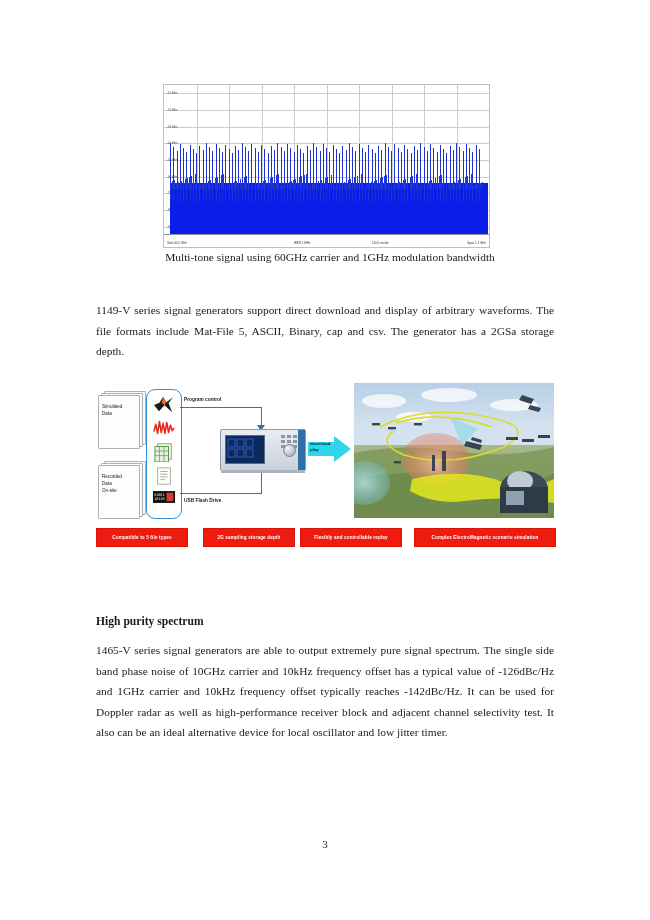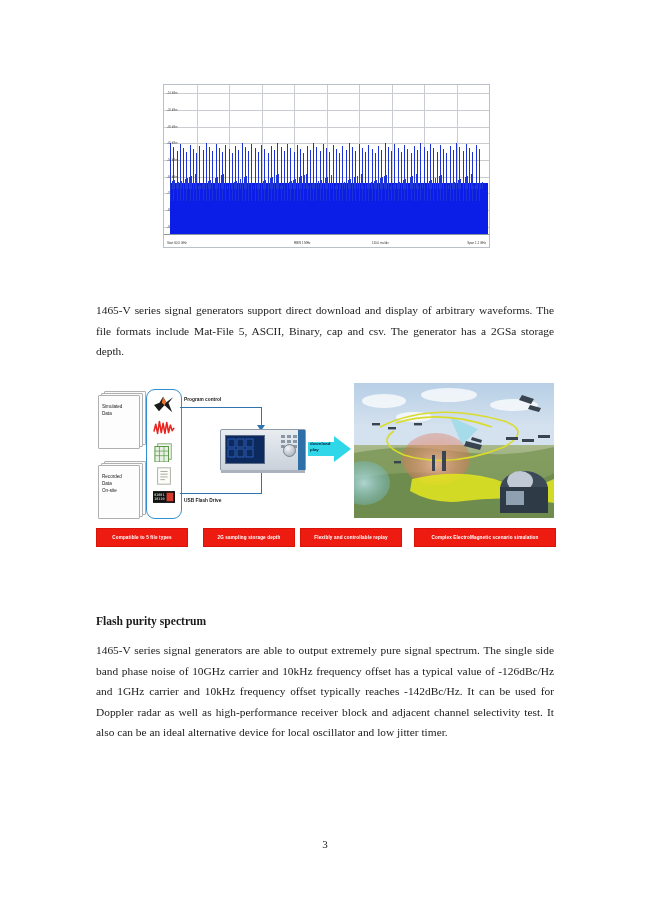--- a/index.html
+++ b/index.html
@@ -362,22 +362,23 @@
         </div>
       <div class="spec-axisbar">
         <div class="spec-axtext" style="left:3px;">Start 60.0 GHz</div>
         <div class="spec-axtext" style="left:130px;">RBW 1 MHz</div>
         <div class="spec-axtext" style="left:208px;">110.0 ms/div</div>
         <div class="spec-axtext" style="right:3px;">Span 1.1 GHz</div>
       </div>
     </div>
   </div>
 
-
-  <div class="p-body" style="top:300px;">1465-V series signal generators support direct download and display of arbitrary waveforms. The file formats include Mat-File 5, ASCII, Binary, cap and csv. The generator has a 2GSa storage depth.</div>
+  <div class="fig-caption">Multi-tone signal using 60GHz carrier and 1GHz modulation bandwidth</div>
+
+  <div class="p-body" style="top:300px;">1149-V series signal generators support direct download and display of arbitrary waveforms. The file formats include Mat-File 5, ASCII, Binary, cap and csv. The generator has a 2GSa storage depth.</div>
 
   <div class="diagram">
 
     <div class="doc-stack" style="left:2px;top:8px;">
       <div class="sheet s3"></div>
       <div class="sheet s2"></div>
       <div class="sheet s1"></div>
       <div class="doc-lbl">Simulated<br>Data</div>
     </div>
 
@@ -563,18 +564,18 @@
       <span>2G sampling storage depth</span>
     </div>
     <div class="banner" style="left:204px;width:100px;">
       <span>Flexibly and controllable replay</span>
     </div>
     <div class="banner" style="left:318px;width:140px;">
       <span>Complex ElectroMagnetic scenario simulation</span>
     </div>
   </div>
 
-  <div class="h-sec" style="top:614px;">Flash purity spectrum</div>
+  <div class="h-sec" style="top:614px;">High purity spectrum</div>
   <div class="p-body" style="top:640px;">1465-V series signal generators are able to output extremely pure signal spectrum. The single side band phase noise of 10GHz carrier and 10kHz frequency offset has a typical value of -126dBc/Hz and 1GHz carrier and 10kHz frequency offset typically reaches -142dBc/Hz. It can be used for Doppler radar as well as high-performance receiver block and adjacent channel selectivity test. It also can be an ideal alternative device for local oscillator and low jitter timer.</div>
 
   <div class="pagenum">3</div>
 
 </div>
 
 </body></html>

